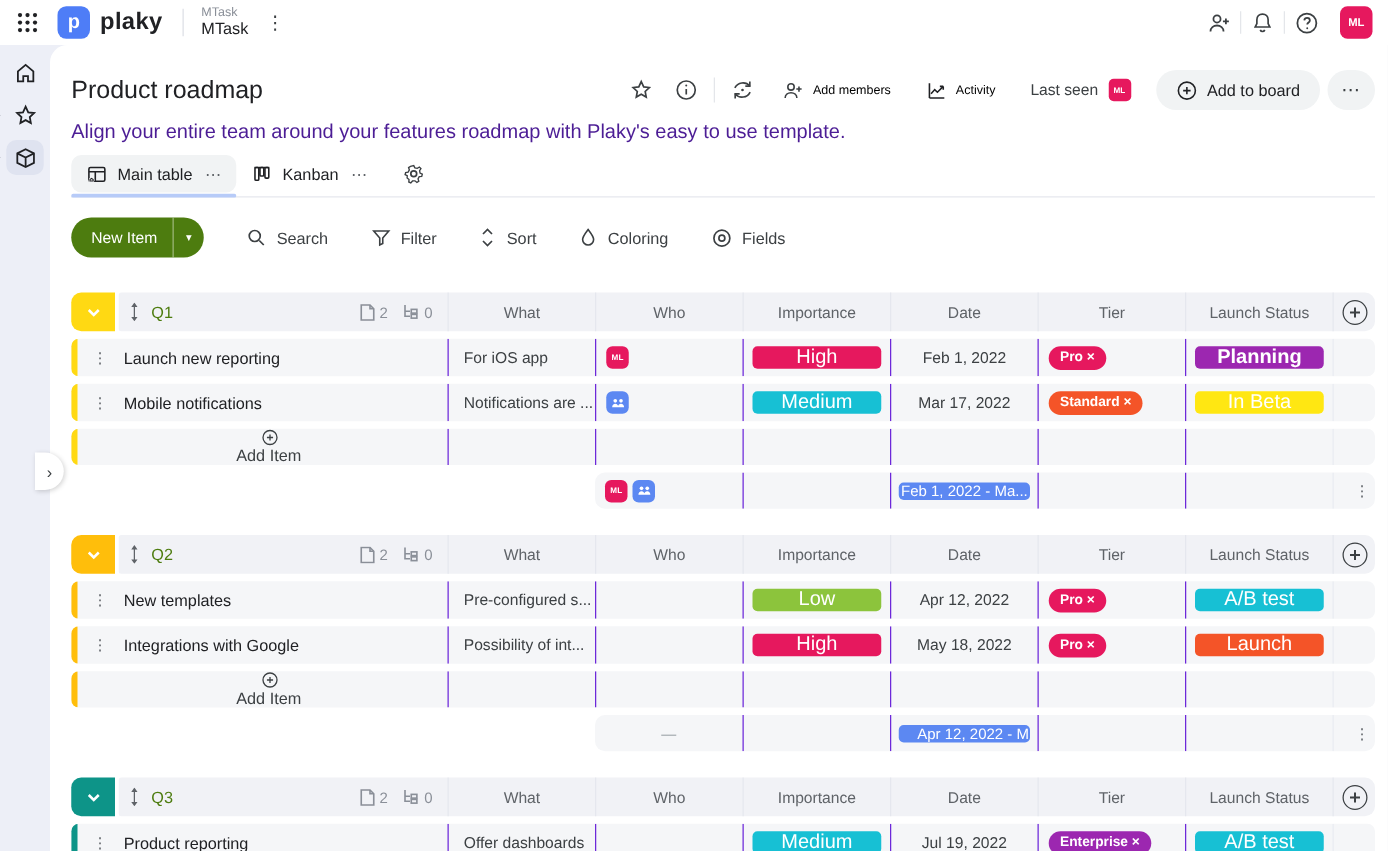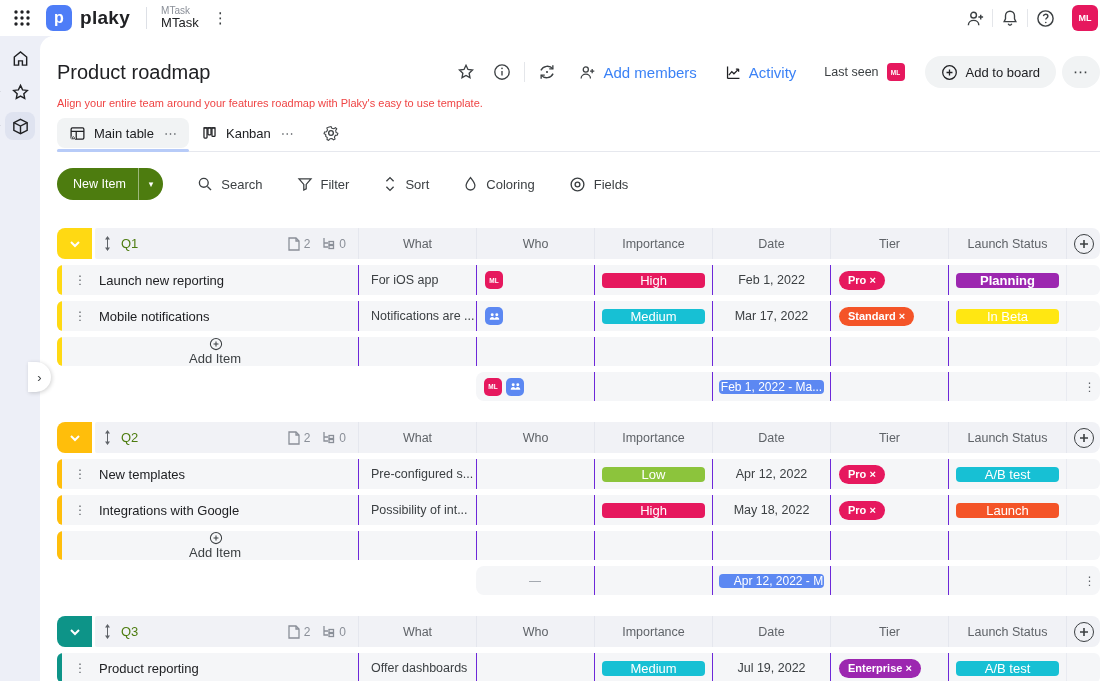--- a/index.html
+++ b/index.html
@@ -37,28 +37,28 @@
     justify-content:center; font-size:13px; color:#3c4043; cursor:pointer; z-index:5; }
 
   .main { flex:1; background:#fff; border-top-left-radius:14px; padding:20px 10px 0 17px; overflow:hidden; }
 
   
   .hd-row1 { display:flex; align-items:center; }
   .title { font-size:20px; font-weight:500; }
   .hd-icons { margin-left:auto; display:flex; align-items:center; gap:0; }
   .hicon { width:36px; height:28px; display:flex; align-items:center; justify-content:center; color:#3c4043; cursor:pointer; }
   .hd-sep { width:1px; height:20px; background:#e4e6ea; margin:0 4px; }
-  .hlabel { display:flex; align-items:flex-end; gap:7px; font-size:15px; color:#3b82f6; margin:0 14px; cursor:pointer; white-space:nowrap; }
+  .hlabel { display:flex; align-items:center; gap:7px; font-size:10px; color:#000000; margin:0 14px; cursor:pointer; white-space:nowrap; }
   .lastseen { display:flex; align-items:center; gap:8px; font-size:12.5px; color:#3c4043; margin:0 14px; }
   .mini-av { width:18px; height:18px; border-radius:4px; color:#fff; font-size:6.5px; font-weight:bold;
     display:flex; align-items:center; justify-content:center; }
   .pill-btn { display:flex; align-items:center; gap:8px; height:32px; border-radius:16px; background:#f1f3f4;
     border:none; padding:0 16px; font-size:13px; color:#202124; cursor:pointer; margin-left:6px; font-family:inherit; }
   .more-btn { width:38px; justify-content:center; padding:0; font-size:15px; color:#3c4043; letter-spacing:1px; }
-  .subtitle { font-size:11px; color:#ef4444; margin-top:9px; }
+  .subtitle { font-size:16px; color:#4c1d95; margin-top:9px; }
 
   
   .tabs { display:flex; align-items:center; margin-top:9px; border-bottom:1px solid #e6e8ee; padding-bottom:0; }
   .tab { display:flex; align-items:center; gap:8px; height:30px; padding:0 12px; font-size:13px; color:#202124;
     border-radius:8px; cursor:pointer; margin-bottom:3px; position:relative; }
   .tab.active { background:#f1f3f4; }
   .tab.active::after { content:""; position:absolute; left:0; right:0; bottom:-4px; height:3px; background:#b7cbf8; border-radius:2px; }
   .tab .dots { color:#5f6368; font-size:13px; margin-left:2px; }
   .gear-btn { width:34px; height:30px; display:flex; align-items:center; justify-content:center; color:#3c4043;
     cursor:pointer; margin:0 0 3px 8px; }
@@ -93,21 +93,21 @@
   .c { display:flex; align-items:center; }
   .c-name { width:301px; position:relative; padding-left:5px; }
   .strip { position:absolute; left:0; top:0; bottom:0; width:5px; }
   .rowmenu { color:#5f6368; font-size:12px; margin-left:12px; cursor:pointer; }
   .tname { font-size:13px; margin-left:13px; white-space:nowrap; }
   .c-std { width:118px; border-left:1px solid #6d28d9; }
   .what { padding-left:12px; font-size:12.5px; color:#3c4043; white-space:nowrap; overflow:hidden; }
   .who { padding-left:8px; gap:4px; }
   .sqav { width:18px; height:18px; border-radius:5px; color:#fff; font-size:6.5px; font-weight:bold;
     display:flex; align-items:center; justify-content:center; cursor:pointer; }
-  .pillfill { flex:1; margin:4px 7px; border-radius:4px; color:#fff; font-size:13px; display:flex;
+  .pillfill { flex:1; margin:4px 7px; border-radius:4px; color:#fff; font-size:16px; display:flex;
     align-items:center; justify-content:center; white-space:nowrap; cursor:pointer; }
   .datec { justify-content:center; font-size:12.5px; color:#3c4043; }
   .tierc { padding-left:8px; }
   .minipill { height:19px; border-radius:10px; padding:0 9px; color:#fff; font-size:11px; font-weight:bold;
     display:flex; align-items:center; cursor:pointer; }
   .c-plus { flex:1; border-left:1px solid #e9ebf1; justify-content:center; }
 
   .addrow { height:29px; cursor:pointer; }
   .addrow .addlbl { font-size:13px; color:#3c4043; margin-left:10px; }
   .addrow .c-name { gap:0;flex-direction:column; }

